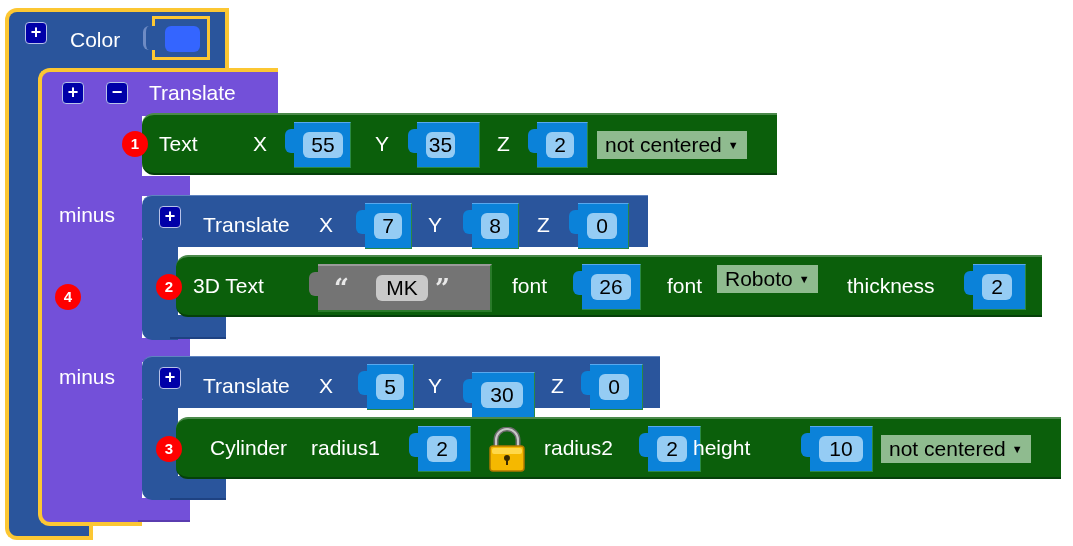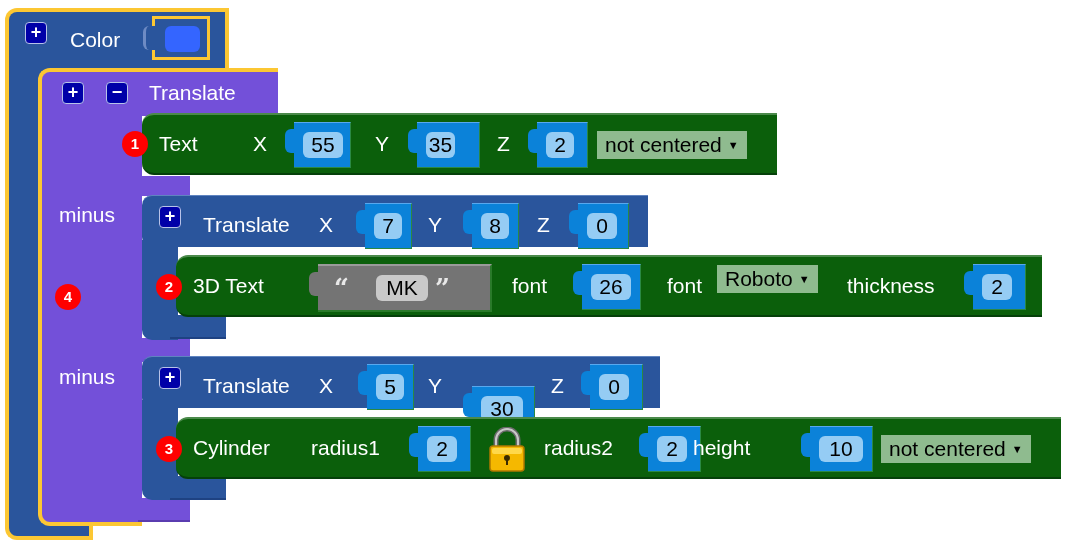--- a/index.html
+++ b/index.html
@@ -142,33 +142,33 @@
 <div class="abs trans" style="left:142px;top:400px;width:36px;height:100px;border-radius:0 0 0 10px;border-top:none;"></div>
 <div class="abs" style="left:170px;top:476px;width:56px;height:24px;background:#2a559c;border-bottom:2px solid #1e4282;"></div>
 <div class="plus-btn" style="left:159px;top:367px;">+</div>
 <div class="lbl" style="left:203px;top:374px;">Translate</div>
 <div class="lbl" style="left:319px;top:374px;">X</div>
 <div class="num-socket" style="left:367px;top:364px;width:46px;">
   <div class="nub"></div>
   <div class="num-field" style="width:28px;">5</div>
 </div>
 <div class="lbl" style="left:428px;top:374px;">Y</div>
-<div class="num-socket" style="left:472px;top:386px;width:62px;">
+<div class="num-socket" style="left:472px;top:372px;width:62px;">
   <div class="nub"></div>
   <div class="num-field" style="width:42px;">30</div>
 </div>
 <div class="lbl" style="left:551px;top:374px;">Z</div>
 <div class="num-socket" style="left:590px;top:364px;width:52px;">
   <div class="nub"></div>
   <div class="num-field" style="width:30px;">0</div>
 </div>
 
 <div class="abs green" style="left:176px;top:417px;width:885px;height:62px;"></div>
 <div class="badge" style="left:156px;top:436px;">3</div>
-<div class="lbl" style="left:193px;top:436px;">Cylinder</div>
+<div class="lbl" style="left:210px;top:436px;">Cylinder</div>
 <div class="lbl" style="left:311px;top:436px;">radius1</div>
 <div class="num-socket" style="left:418px;top:426px;width:52px;">
   <div class="nub"></div>
   <div class="num-field" style="width:30px;">2</div>
 </div>
 <div class="lock" style="left:487px;top:427px;">
   <svg width="40" height="46" viewBox="0 0 40 46">
     <path d="M9 20 V13 a11 11 0 0 1 22 0 V20" fill="none" stroke="#6a6a6a" stroke-width="5"></path>
     <path d="M9 20 V13 a11 11 0 0 1 22 0 V20" fill="none" stroke="#c8c8c8" stroke-width="2"></path>
     <rect x="3" y="19" width="34" height="25" rx="3" fill="#f5b800" stroke="#b07800" stroke-width="1.5"></rect>

